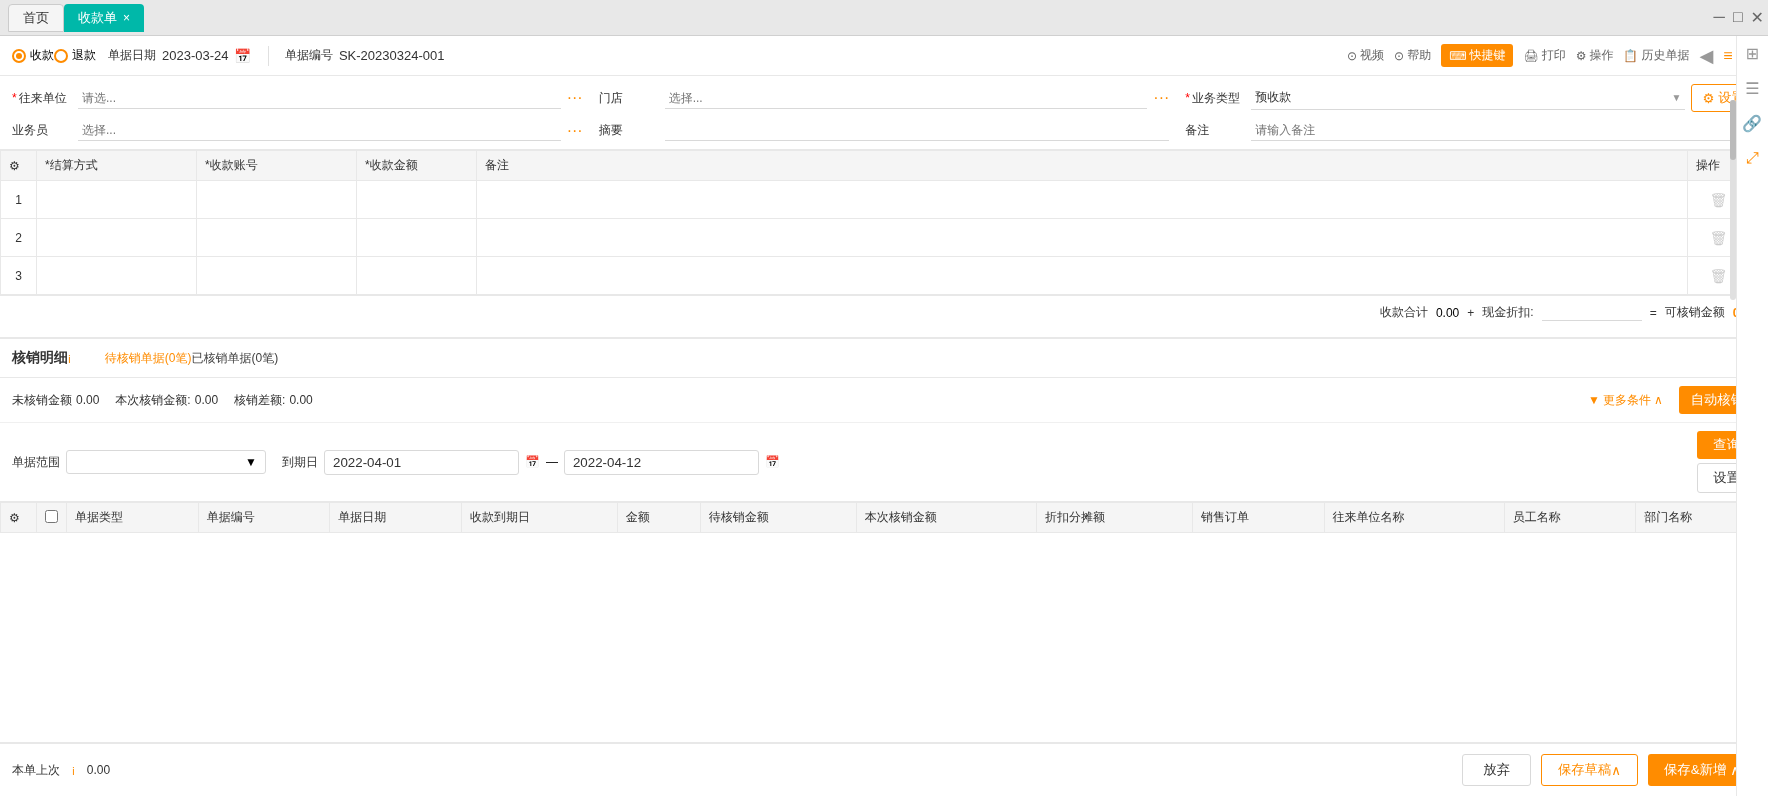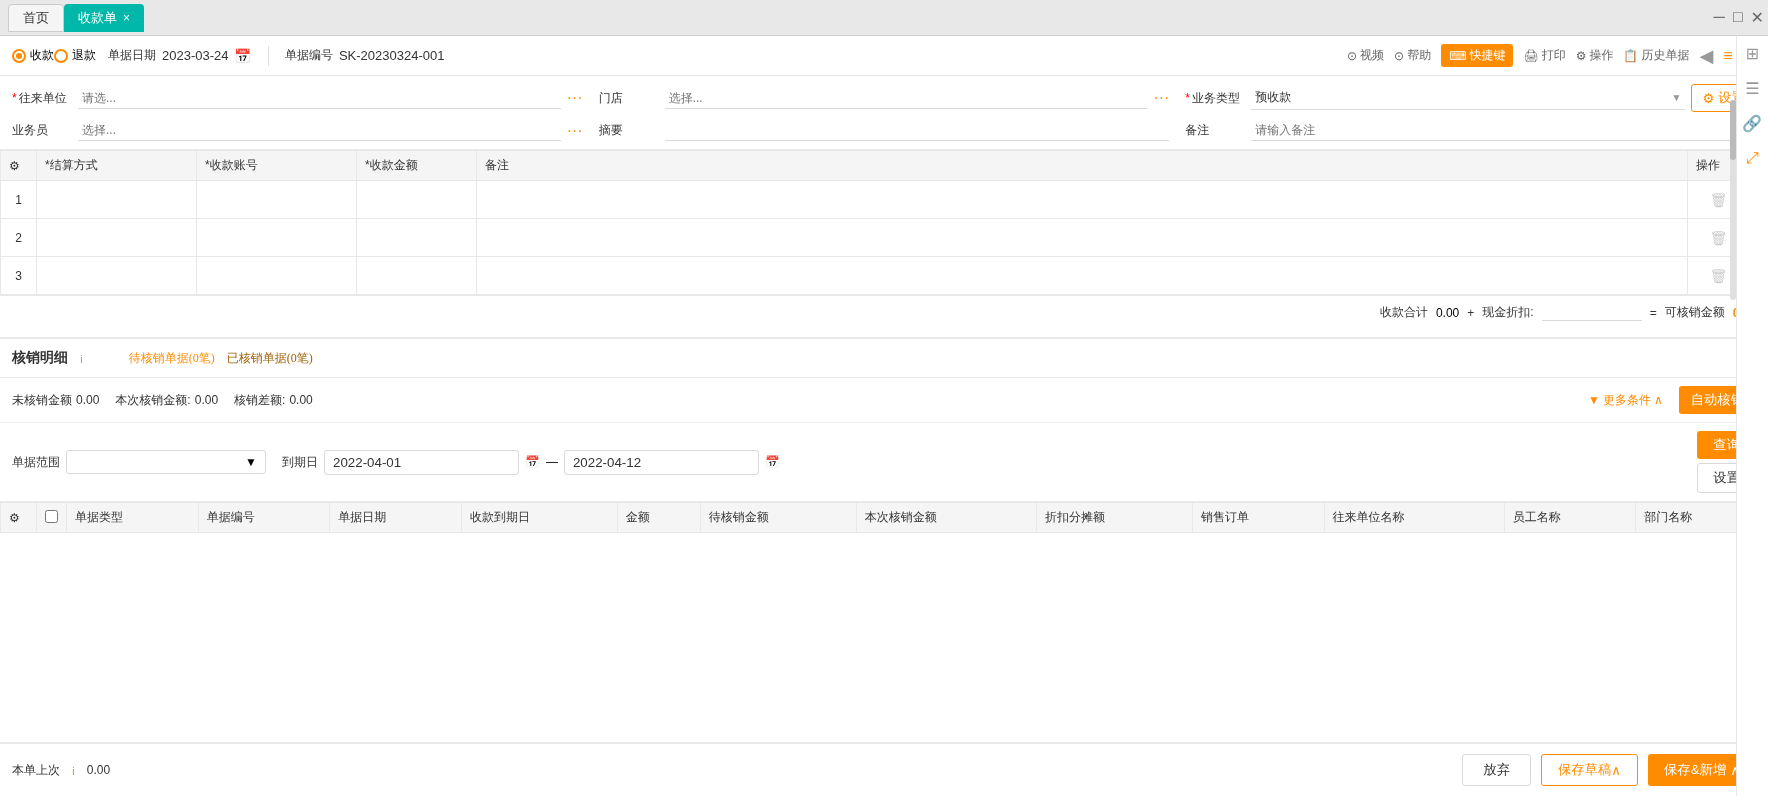--- a/index.html
+++ b/index.html
@@ -59,24 +59,24 @@
     .action-icon { color: #ccc; cursor: pointer; font-size: 14px; }
 
     
     .summary-row { display: flex; align-items: center; justify-content: flex-end; padding: 8px 12px; gap: 8px; background: #fff; border-top: 1px solid #e8e8e8; color: #333; }
     .summary-val { color: #000; }
     .summary-orange { color: #ff8c00; font-weight: bold; }
     .summary-input { border: none; border-bottom: 1px solid #d9d9d9; width: 100px; text-align: right; outline: none; }
 
     
     .writeoff-section { background: #fff; margin-top: 8px; border-top: 2px solid #e8e8e8; flex: 1; overflow: auto; }
-    .writeoff-header { display: flex; align-items: center; padding: 10px 12px; gap: 12px; border-bottom: 1px solid #e8e8e8; font-family: Liberation Serif, serif; }
+    .writeoff-header { display: flex; align-items: center; padding: 10px 12px; border-bottom: 1px solid #e8e8e8; }
     .section-title { font-size: 14px; font-weight: bold; color: #333; }
     .tab-link { color: #ff8c00; cursor: pointer; font-size: 12px; margin-left: 34px; }
-    .tab-link-normal { color: #a16207; cursor: pointer; font-size: 12px; }
+    .tab-link-normal { color: #404040; cursor: pointer; font-size: 12px; }
     .writeoff-stats { display: flex; align-items: center; padding: 8px 12px; gap: 16px; border-bottom: 1px solid #f0f0f0; }
     .stat-item { display: flex; align-items: center; gap: 4px; color: #333; font-size: 12px; }
     .stat-val { color: #333; }
     .filter-btn { margin-left: auto; color: #ff8c00; cursor: pointer; display: flex; align-items: center; gap: 3px; }
     .auto-writeoff-btn { background: #ff8c00; color: #fff; border: none; padding: 5px 12px; border-radius: 3px; cursor: pointer; }
 
     
     .filter-row { display: flex; align-items: center; padding: 8px 12px; gap: 16px; border-bottom: 1px solid #e8e8e8; }
     .filter-field { display: flex; align-items: center; gap: 6px; }
     .filter-select { border: 1px solid #d9d9d9; padding: 4px 8px; border-radius: 3px; display: flex; align-items: center; gap: 4px; min-width: 200px; cursor: pointer; }

